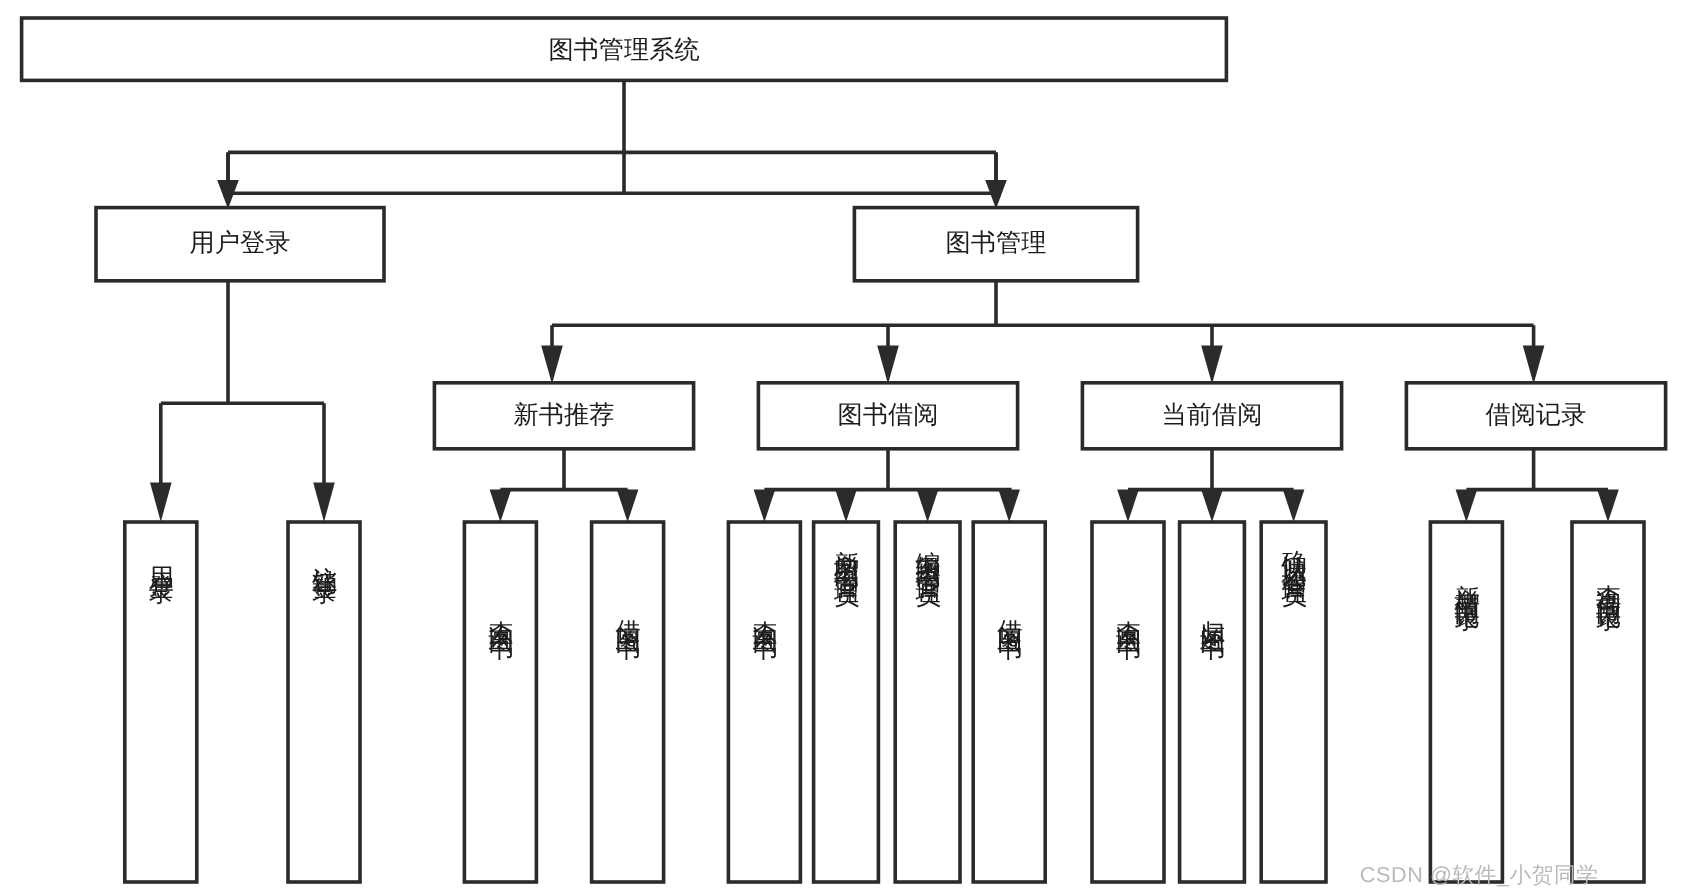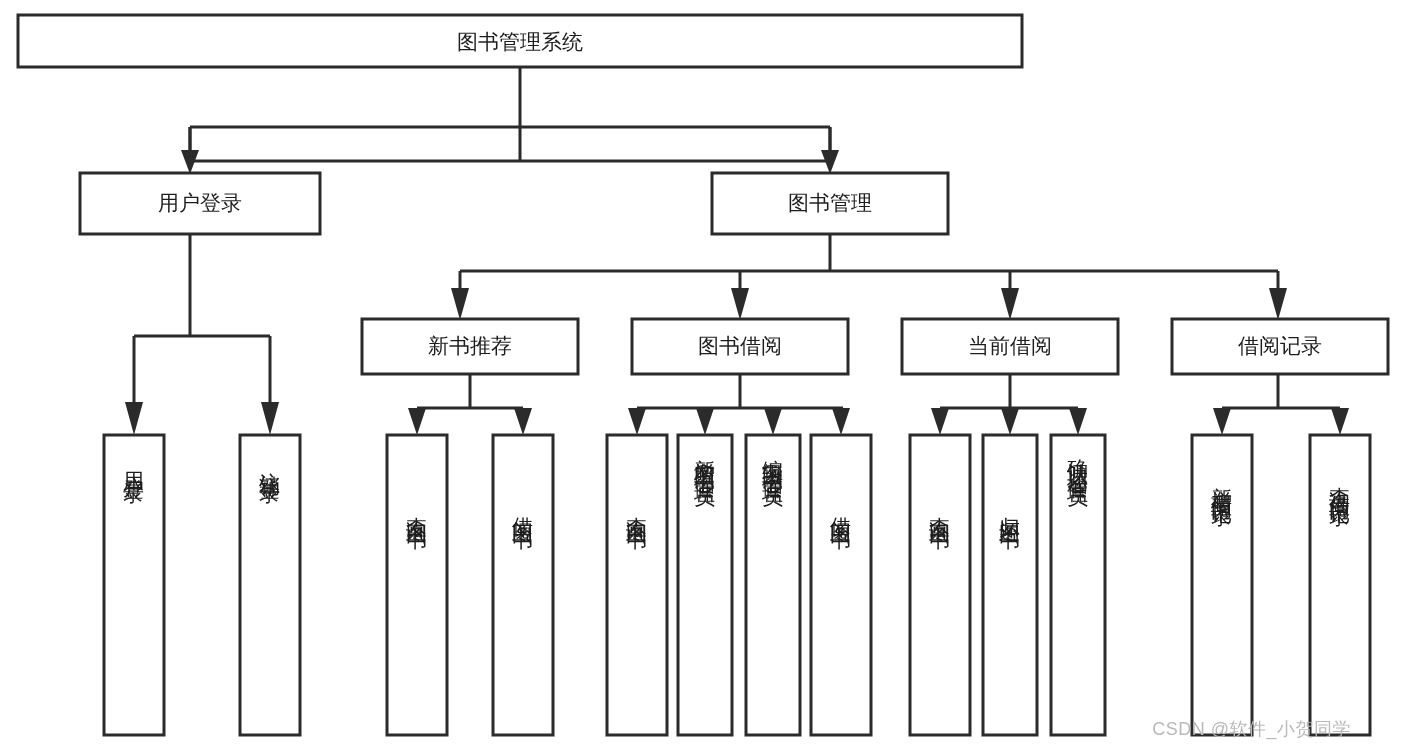--- a/index.html
+++ b/index.html
@@ -61,21 +61,21 @@
     text-orientation: upright;
     font-family: "Liberation Sans", "DejaVu Sans", sans-serif;
     font-size: 21px;
     line-height: 1.0;
     letter-spacing: 4px;
     color: #1d1d1d;
     white-space: nowrap;
   }
   .watermark {
     position: absolute;
-    right: 6px;
+    right: 25px;
     bottom: 6px;
     font-family: "Liberation Sans", "DejaVu Sans", sans-serif;
     font-size: 18px;
     color: #b9b9b9;
     letter-spacing: 0.5px;
     white-space: nowrap;
   }
 </style>
 </head>
 <body>

